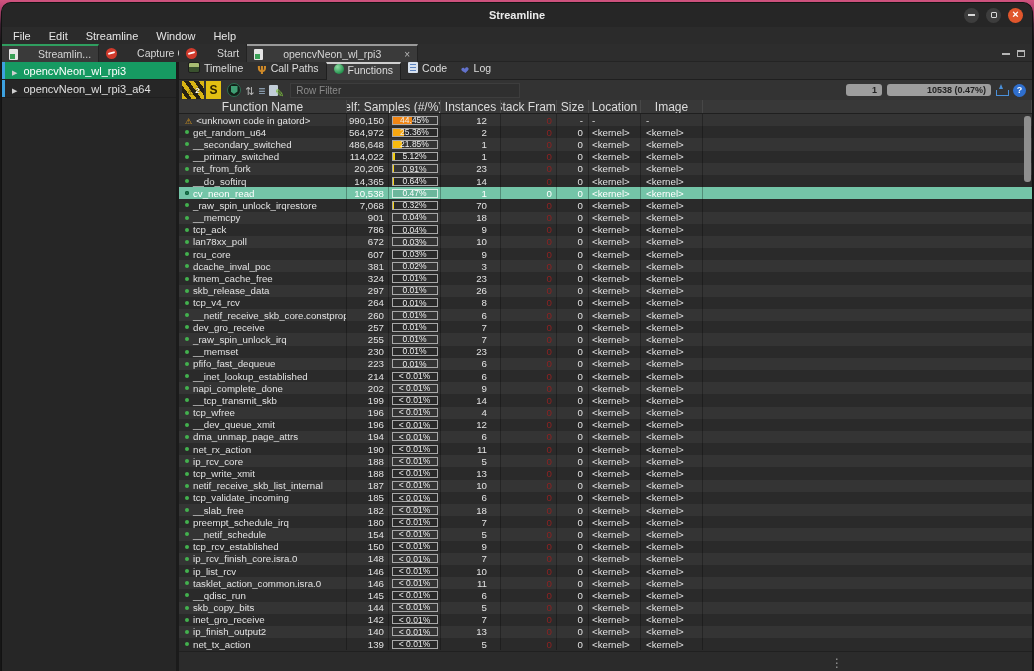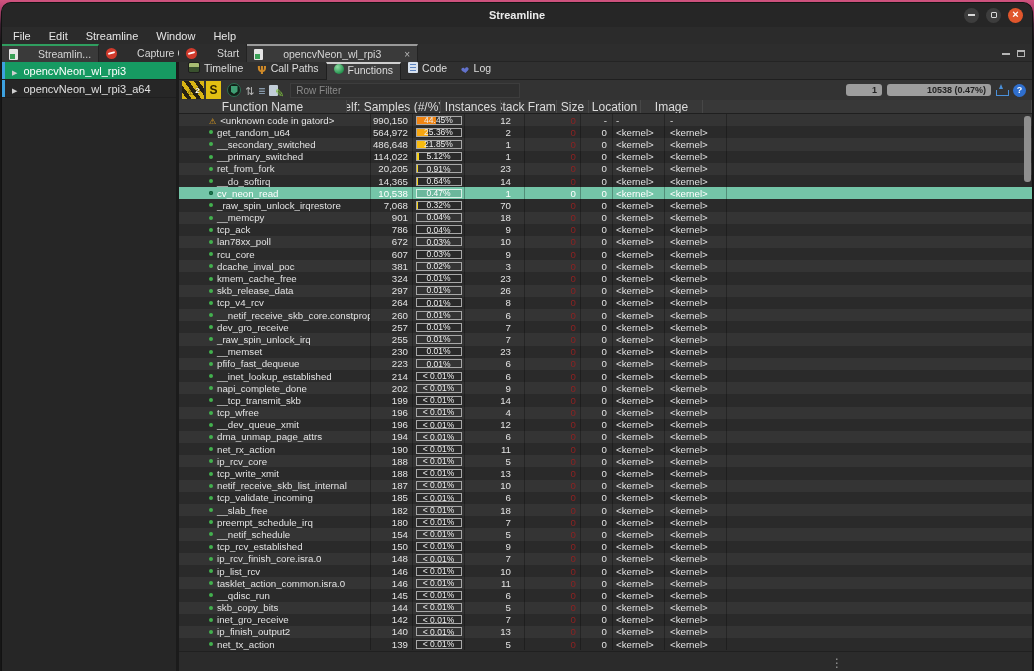--- a/index.html
+++ b/index.html
@@ -118,21 +118,21 @@
   
   .thead { height:14px; display:grid; grid-template-columns:168px 42px 52px 60px 56px 32px 52px 62px 1fr;
     background:#383838; font-size:12px; color:#dcdcdc; border-bottom:1px solid #1f1f1f; flex:0 0 auto; }
   .th { display:flex; align-items:center; justify-content:center; gap:3px; border-right:1px solid #474747;
     white-space:nowrap; overflow:hidden; }
   .th.samples { grid-column:2/4; }
   .sort-arrow::before { content:'▼'; color:#6d8fd4; font-size:7px; font-family:"DejaVu Sans",sans-serif; }
 
   .rows { position:relative; height:537px; background:#2a2a2a; overflow:hidden; flex:0 0 auto; }
   .tr { height:12.2px; display:grid; grid-template-columns:168px 42px 52px 60px 56px 32px 52px 62px 1fr;
-    font-size:9.7px; color:#e2e2e2;padding-left:24px; }
+    font-size:9.7px; color:#e2e2e2; }
   .tr.odd { background:#343434; }
   .tr.even { background:#2a2a2a; }
   .tr.selected { background:#74c5a8; color:#fff; }
   .td { height:100%; display:flex; align-items:center; border-right:1px solid rgba(0,0,0,0.28);
     overflow:hidden; white-space:nowrap; }
   .td.c-filler { border-right:none; }
   .td.c-name { padding-left:6px; gap:4px; }
   .dot { width:4px; height:4px; border-radius:50%; background:#43b14e; flex:0 0 auto; }
   .selected .dot { background:#1e7d52; box-shadow:inset 0 0 0 1px #0f5c3a; }
   .warn { flex:0 0 auto; }

